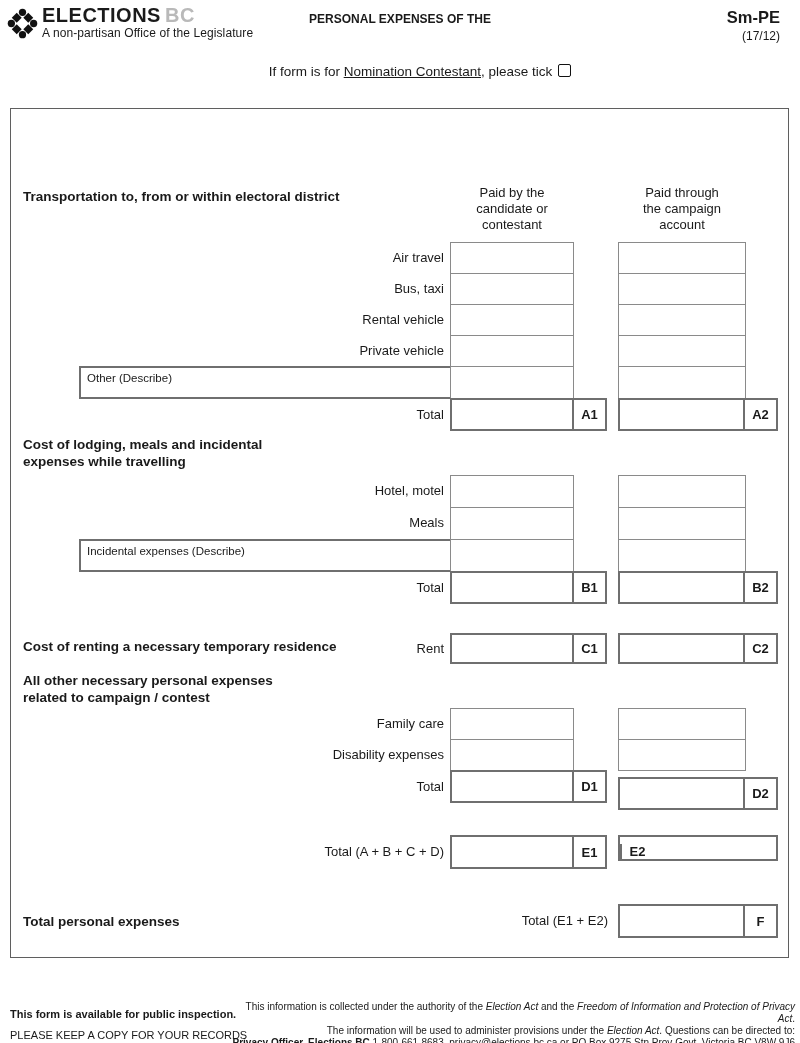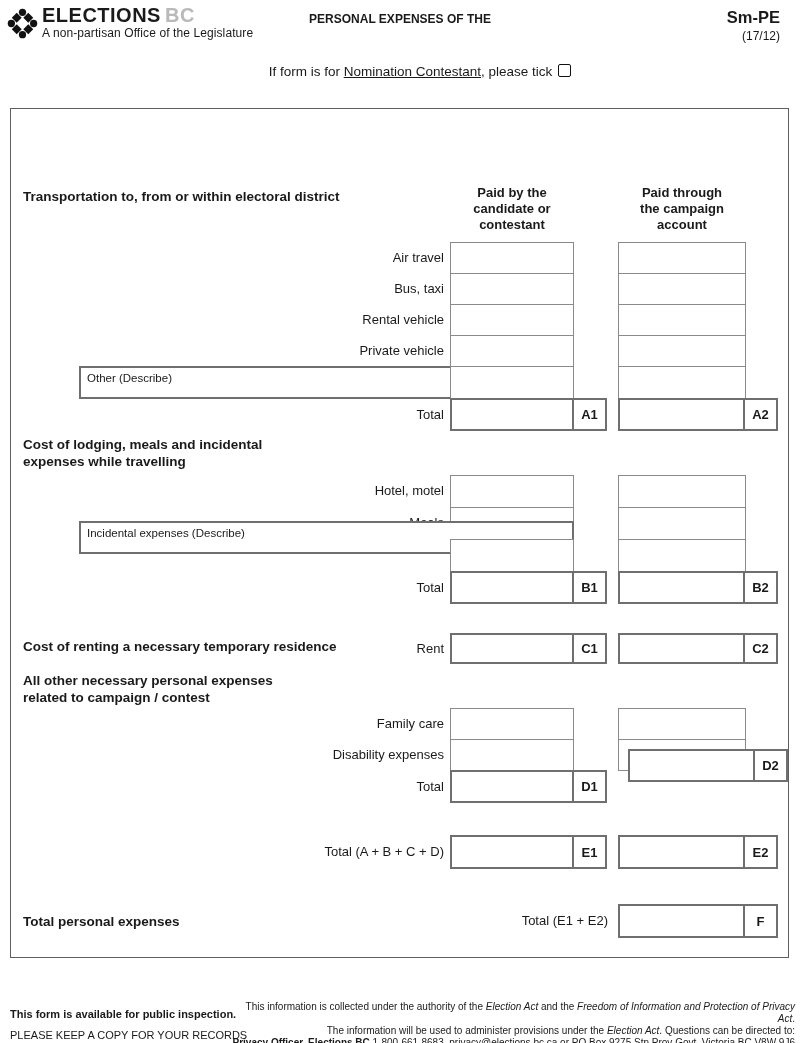--- a/index.html
+++ b/index.html
@@ -29,21 +29,21 @@
   .subtitle .und{text-decoration:underline;}
   .tickbox{display:inline-block;width:11px;height:11px;border:1.6px solid #111;
            border-radius:2px;vertical-align:-1px;margin-left:6px;background:#fff;}
   
   .formbox{position:absolute;left:10px;top:108px;width:779px;height:850px;
            border:1px solid #5f5f5f;background:#fff;box-sizing:border-box;}
   .formbox > *{position:absolute;box-sizing:border-box;}
   .namebox{left:10px;top:11px;width:759px;height:38px;border:2px solid var(--heavy);background:#fff;}
   .namebox .nlabel{position:absolute;left:6px;top:3px;font-size:9.5px;letter-spacing:.2px;}
   .sechead{font-size:13.5px;font-weight:bold;line-height:16.5px;}
-  .colhead{top:76px;text-align:center;font-size:13px;font-weight:bold;line-height:16px;}
+  .colhead{top:76px;text-align:center;font-size:13px;font-weight:normal;line-height:16px;}
   .c1{left:439px;width:124px;}
   .c2{left:607px;width:128px;}
   .rowlabel{left:0;width:433px;text-align:right;font-size:13px;line-height:32px;height:32px;}
   .field{height:32px;border:1px solid var(--thin);background:#fff;}
   .describe{left:68px;width:495px;height:33px;border:2px solid var(--heavy);background:#fff;}
   .describe .dlabel{position:absolute;left:6px;top:4px;font-size:11.5px;}
   .tgroup{height:33px;border:2px solid var(--heavy);background:#fff;display:flex;}
   .g1{left:439px;width:157px;}
   .g2{left:607px;width:160px;}
   .tgroup .amt{flex:1;}
@@ -150,21 +150,21 @@
     </div>
 
     <div class="rowlabel" style="top:366px;">Hotel, motel</div>
     <div class="field c1" style="top:366px;height:33px;"></div>
     <div class="field c2" style="top:366px;height:33px;"></div>
 
     <div class="rowlabel" style="top:398px;">Meals</div>
     <div class="field c1" style="top:398px;height:33px;"></div>
     <div class="field c2" style="top:398px;height:33px;"></div>
 
-    <div class="describe" style="top:412px;padding-left:44px;">
+    <div class="describe" style="top:430px;padding-left:44px;">
       <span class="dlabel">Incidental expenses (Describe)</span>
     </div>
     <div class="field c1" style="top:430px;height:33px;"></div>
     <div class="field c2" style="top:430px;height:33px;"></div>
 
     <div class="rowlabel" style="top:462px;line-height:33px;">Total</div>
     <div class="tgroup g1" style="top:462px;">
       <div class="amt"></div>
       <div class="tag">B1</div>
     </div>
@@ -195,31 +195,31 @@
 
     <div class="rowlabel" style="top:630px;">Disability expenses</div>
     <div class="field c1" style="top:630px;"></div>
     <div class="field c2" style="top:630px;"></div>
 
     <div class="rowlabel" style="top:661px;line-height:33px;">Total</div>
     <div class="tgroup g1" style="top:661px;gap:28px;">
       <div class="amt"></div>
       <div class="tag">D1</div>
     </div>
-    <div class="tgroup g2" style="top:640px;margin-left:10px;">
+    <div class="tgroup g2" style="top:668px;">
       <div class="amt"></div>
       <div class="tag">D2</div>
     </div>
 
     <div class="rowlabel" style="top:726px;line-height:34px;">Total (A + B + C + D)</div>
     <div class="tgroup g1" style="top:726px;height:34px;">
       <div class="amt"></div>
       <div class="tag">E1</div>
     </div>
-    <div class="tgroup g2" style="top:726px;height:34px;">
+    <div class="tgroup g2" style="top:726px;height:26px;flex-direction:column;">
       <div class="amt"></div>
       <div class="tag">E2</div>
     </div>
 
     <div class="sechead" style="left:12px;top:805px;">Total personal expenses</div>
     <div class="rowlabel" style="top:795px;width:597px;line-height:34px;">Total (E1 + E2)</div>
     <div class="tgroup g2" style="top:795px;height:34px;">
       <div class="amt"></div>
       <div class="tag">F</div>
     </div>

